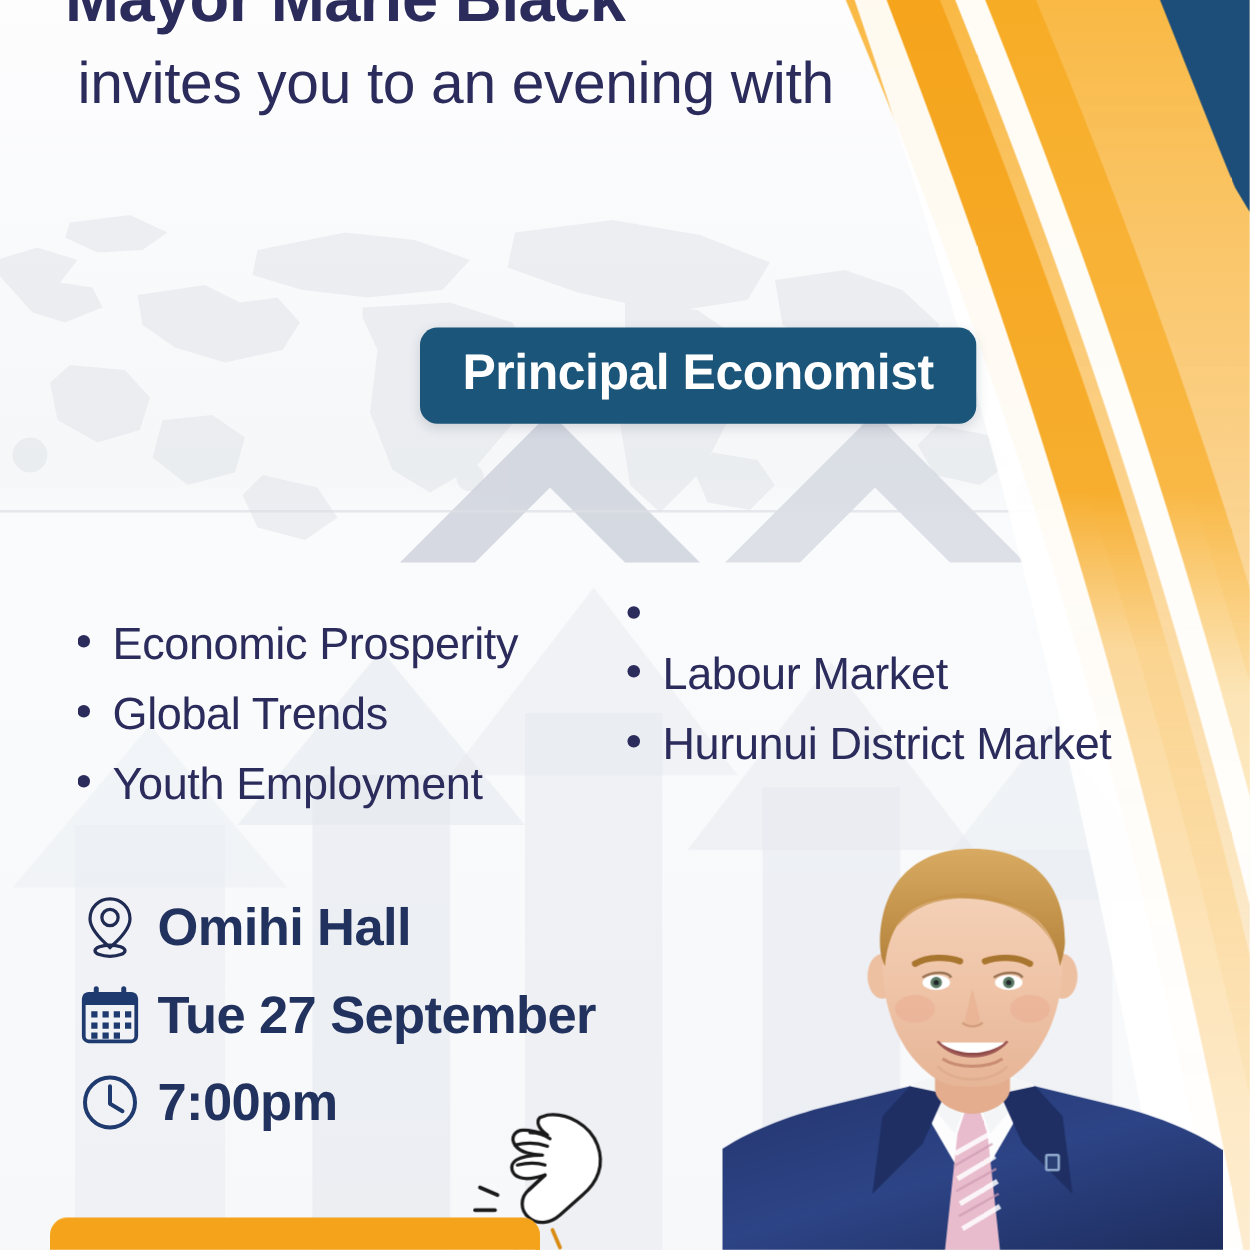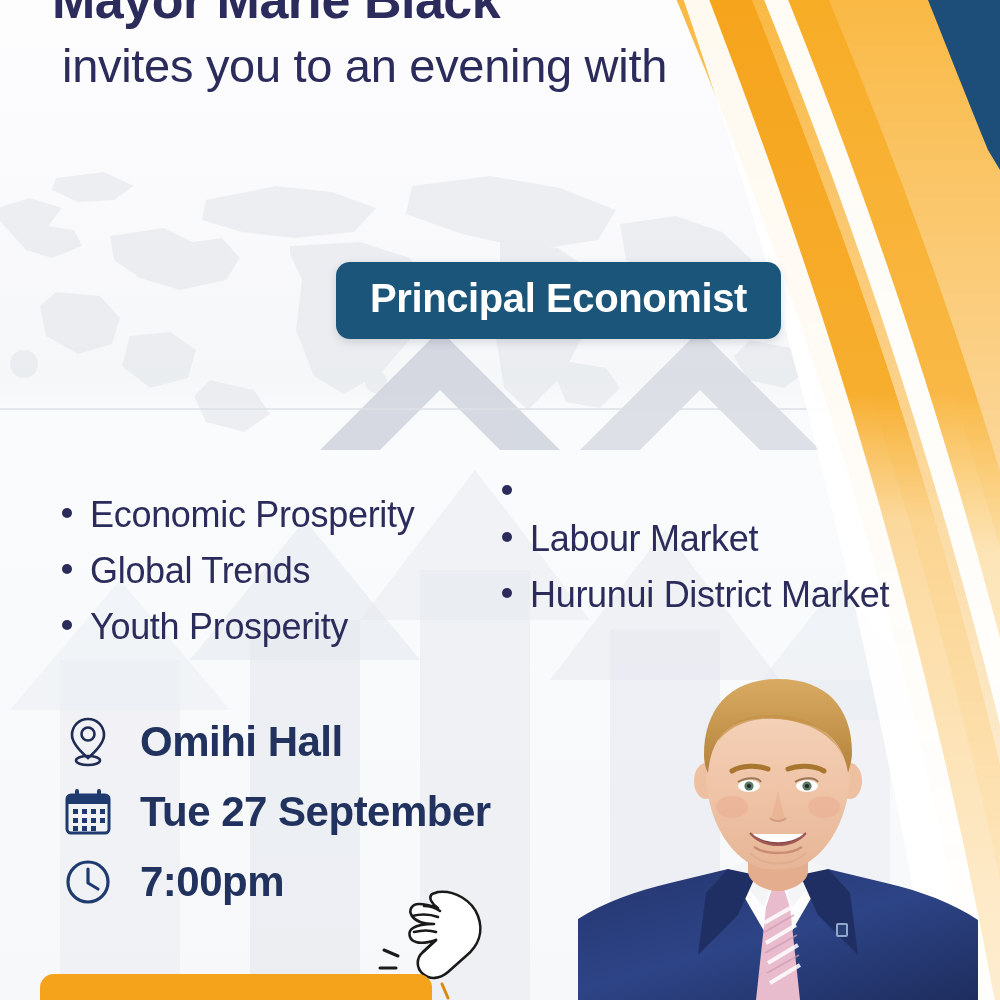--- a/index.html
+++ b/index.html
@@ -167,21 +167,21 @@
     position: absolute;
     left: 62px;
     top: 714px;
     display: flex;
     flex-direction: column;
     gap: 14px;
   }
   .detail-row {
     display: flex;
     align-items: center;
-    gap: 26px;
+    gap: 12px;
   }
   .detail-icon {
     width: 52px;
     height: 56px;
     flex: 0 0 auto;
     display: flex;
     align-items: center;
     justify-content: center;
   }
   .detail-text {
@@ -316,21 +316,21 @@
       <div class="topic-item">
         <span class="topic-bullet"></span>
         <span>Economic Prosperity</span>
       </div>
       <div class="topic-item">
         <span class="topic-bullet"></span>
         <span>Global Trends</span>
       </div>
       <div class="topic-item">
         <span class="topic-bullet"></span>
-        <span>Youth Prosperity</span>
+        <span>Youth Employment</span>
       </div>
     </div>
     <div class="topic-col right">
       <div class="topic-item">
         <span class="topic-bullet"></span>
       </div>
       <div class="topic-item">
         <span class="topic-bullet"></span>
         <span>Labour Market</span>
       </div>

